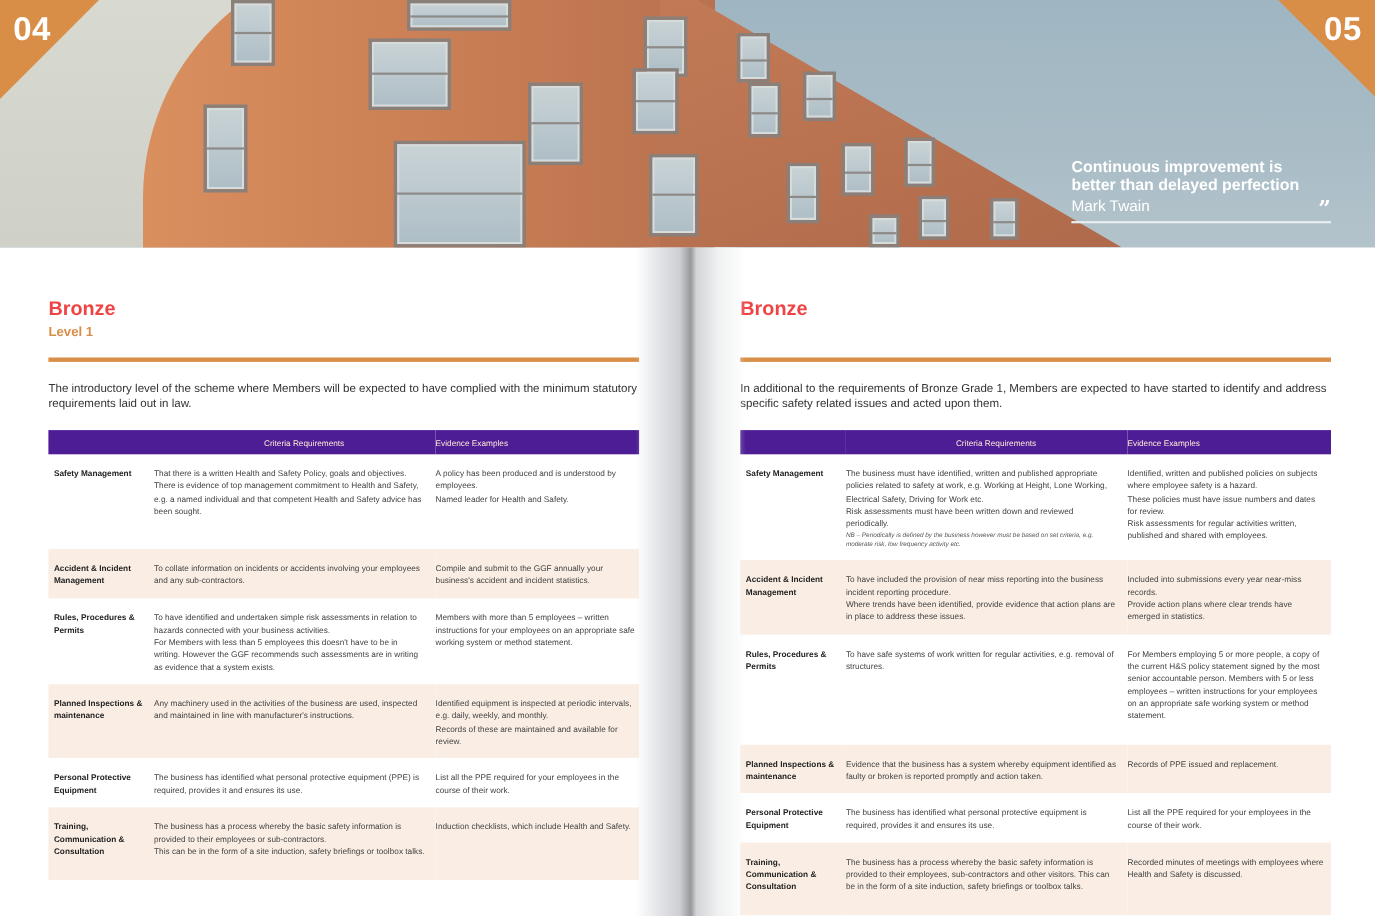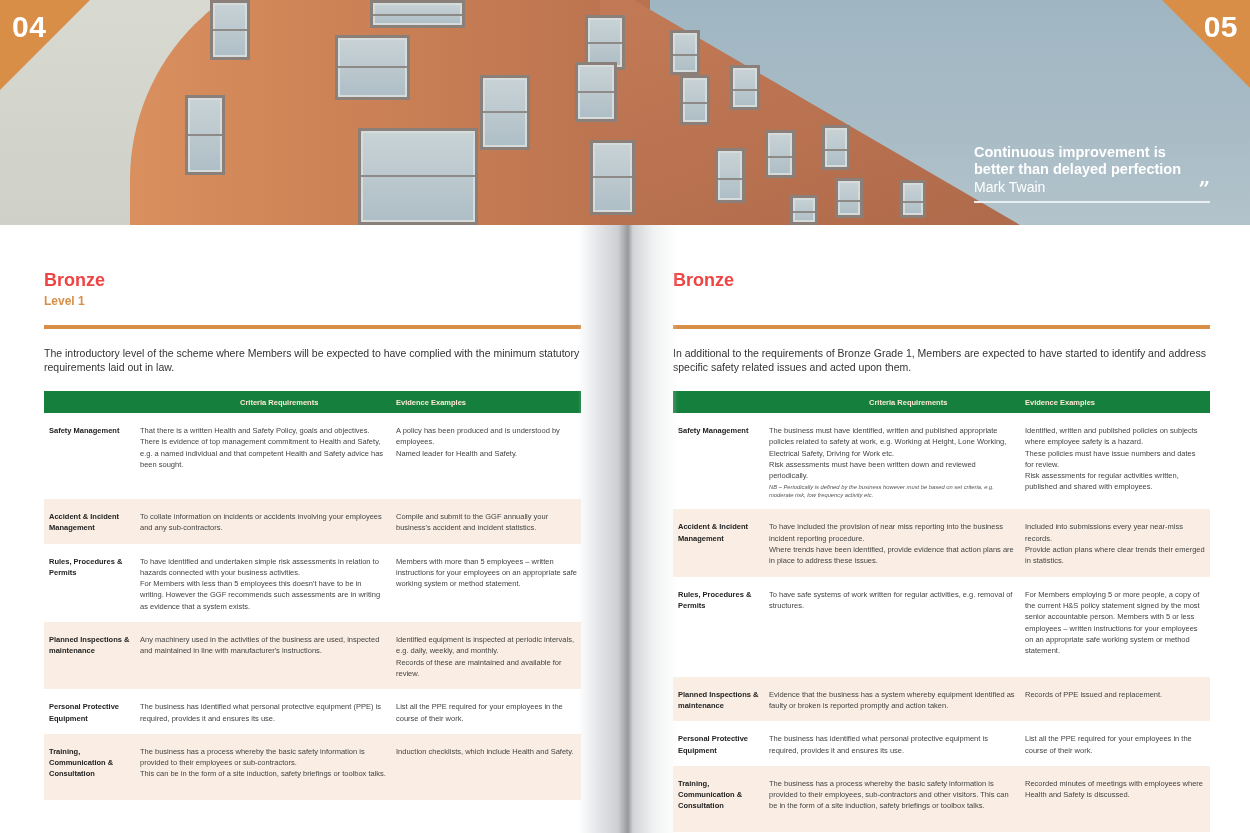--- a/index.html
+++ b/index.html
@@ -73,21 +73,21 @@
 
   .title-block { padding-top: 45px; height: 100px; }
   .title-main { color: #ef4444; font-weight: bold; font-size: 18px; line-height: 20px; }
   .title-sub { color: #d98e48; font-size: 12px; line-height: 20px; margin-top: 1px; font-weight: bold; }
   .title-rule { height: 4px; background: #d98e48; margin-top: 0; }
 
   .intro { font-size: 10.5px; line-height: 13.5px; color: #333; margin-top: 18px; height: 44px; }
 
   table.criteria { width: 537px; border-collapse: collapse; table-layout: fixed; }
   table.criteria th {
-    background: #15803d; color: #fbe9d6; font-weight: bold; font-size: 7.5px; height: 22px; text-align: left;
+    background: #4c1d95; color: #fbe9d6; font-weight: normal; font-size: 7.5px; height: 22px; text-align: left;
   }
   table.criteria th.c2 { padding-left: 100px; }
   table.criteria th.c3 { padding-left: 0; }
   table.criteria td {
     vertical-align: top; font-size: 7.5px; line-height: 11.3px; color: #444; padding-top: 12px; padding-bottom: 10px;
   }
   table.criteria td.cat { font-weight: bold; color: #222; padding-left: 5px; padding-right: 6px; }
   table.criteria td.req { padding-right: 10px; }
   table.criteria td.ev { padding-right: 4px; }
   table.criteria tr.alt td { background: #faeee4; }
@@ -260,21 +260,21 @@
         </td>
       </tr>
       <tr class="alt" style="height:66px">
         <td class="cat">Accident &amp; Incident Management</td>
         <td class="req">
           <span class="line">To have included the provision of near miss reporting into the business incident reporting procedure.</span>
           <span class="line">Where trends have been identified, provide evidence that action plans are in place to address these issues.</span>
         </td>
         <td class="ev">
           <span class="line">Included into submissions every year near-miss records.</span>
-          <span class="line">Provide action plans where clear trends their emerged in statistics.</span>
+          <span class="line">Provide action plans where clear trends have emerged in statistics.</span>
         </td>
       </tr>
       <tr style="height:100px">
         <td class="cat">Rules, Procedures &amp; Permits</td>
         <td class="req">
           <span class="line">To have safe systems of work written for regular activities, e.g. removal of structures.</span>
         </td>
         <td class="ev">
           <span class="line">For Members employing 5 or more people, a copy of the current H&amp;S policy statement signed by the most senior accountable person. Members with 5 or less employees – written instructions for your employees on an appropriate safe working system or method statement.</span>
         </td>

